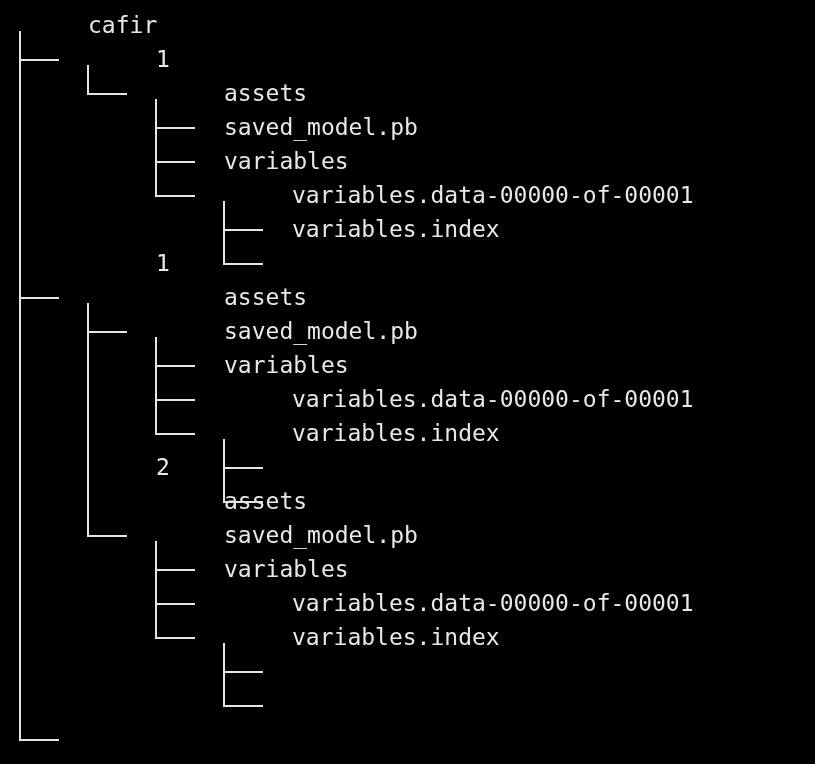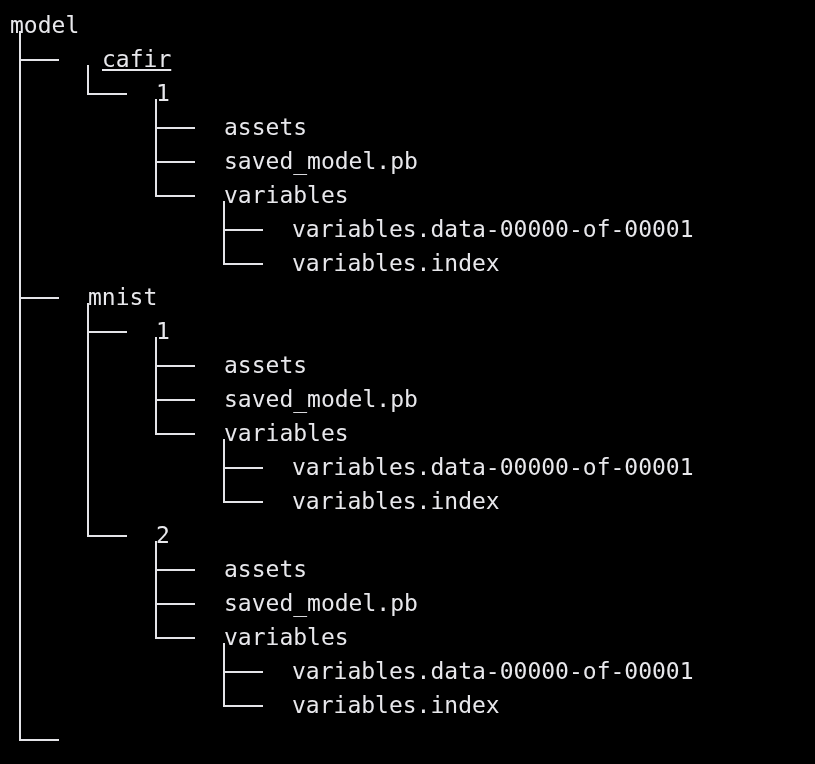--- a/index.html
+++ b/index.html
@@ -66,29 +66,27 @@
     letter-spacing: 1px;
     white-space: pre;
     opacity: 0.97;
   }
 </style>
 </head>
 <body>
 
 <div id="screen">
   <div id="tree">
-      <div class="row" style="top: 0px;"><span class="label" style="left: 0px;">model</span></div>
-      <div class="row" style="top: 0px;"><span class="label" style="left: 92px; text-decoration: underline;">cafir</span></div>
+      <div class="row" style="top: 0px;"><span class="label" style="left: 78px;">cafir</span></div>
       <div class="row" style="top: 0px;"><span class="label" style="left: 146px;">1</span></div>
       <div class="row" style="top: 0px;"><span class="label" style="left: 214px;">assets</span></div>
       <div class="row" style="top: 0px;"><span class="label" style="left: 214px;">saved_model.pb</span></div>
       <div class="row" style="top: 0px;"><span class="label" style="left: 214px;">variables</span></div>
       <div class="row" style="top: 0px;"><span class="label" style="left: 282px;">variables.data-00000-of-00001</span></div>
       <div class="row" style="top: 0px;"><span class="label" style="left: 282px;">variables.index</span></div>
-      <div class="row" style="top: 0px;"><span class="label" style="left: 78px;">mnist</span></div>
       <div class="row" style="top: 0px;"><span class="label" style="left: 146px;">1</span></div>
       <div class="row" style="top: 0px;"><span class="label" style="left: 214px;">assets</span></div>
       <div class="row" style="top: 0px;"><span class="label" style="left: 214px;">saved_model.pb</span></div>
       <div class="row" style="top: 0px;"><span class="label" style="left: 214px;">variables</span></div>
       <div class="row" style="top: 0px;"><span class="label" style="left: 282px;">variables.data-00000-of-00001</span></div>
       <div class="row" style="top: 0px;"><span class="label" style="left: 282px;">variables.index</span></div>
       <div class="row" style="top: 0px;"><span class="label" style="left: 146px;">2</span></div>
       <div class="row" style="top: 0px;"><span class="label" style="left: 214px;">assets</span></div>
       <div class="row" style="top: 0px;"><span class="label" style="left: 214px;">saved_model.pb</span></div>
       <div class="row" style="top: 0px;"><span class="label" style="left: 214px;">variables</span></div>

